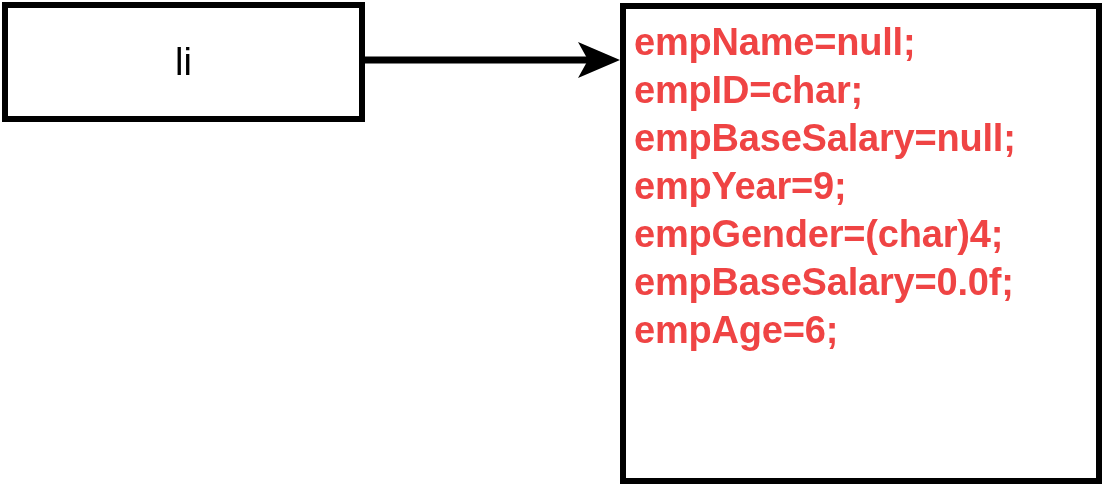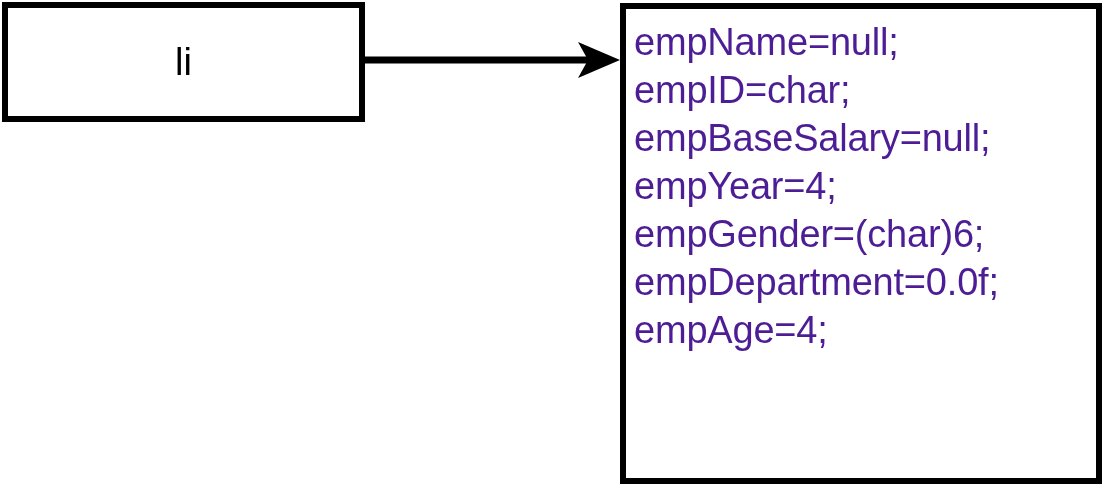--- a/index.html
+++ b/index.html
@@ -64,23 +64,24 @@
     background: #ffffff;
     overflow: hidden;
   }
   .node-right-body {
     padding: 9px 0 0 8px;
   }
   .code-line {
     font-size: 38px;
     line-height: 48px;
     height: 48px;
-    color: #4c1d95;
+    color: #ef4444;
     white-space: pre;
     letter-spacing: -0.2px;
+    font-weight: bold;
   }
 </style>
 </head>
 <body>
 
 <div id="canvas">
 
   <div class="node-left">
     <span class="node-left-label">li</span>
   </div>
@@ -90,20 +91,20 @@
       <line x1="0" y1="20" x2="232" y2="20" stroke="#000000" stroke-width="7"></line>
       <path d="M 258 20 L 216 2 L 226 20 L 216 38 Z" fill="#000000"></path>
     </svg>
   </div>
 
   <div class="node-right">
     <div class="node-right-body">
       <div class="code-line">empName=null;</div>
       <div class="code-line">empID=char;</div>
       <div class="code-line">empBaseSalary=null;</div>
-      <div class="code-line">empYear=4;</div>
-      <div class="code-line">empGender=(char)6;</div>
-      <div class="code-line">empDepartment=0.0f;</div>
-      <div class="code-line">empAge=4;</div>
+      <div class="code-line">empYear=9;</div>
+      <div class="code-line">empGender=(char)4;</div>
+      <div class="code-line">empBaseSalary=0.0f;</div>
+      <div class="code-line">empAge=6;</div>
     </div>
   </div>
 
 </div>
 
 </body></html>

